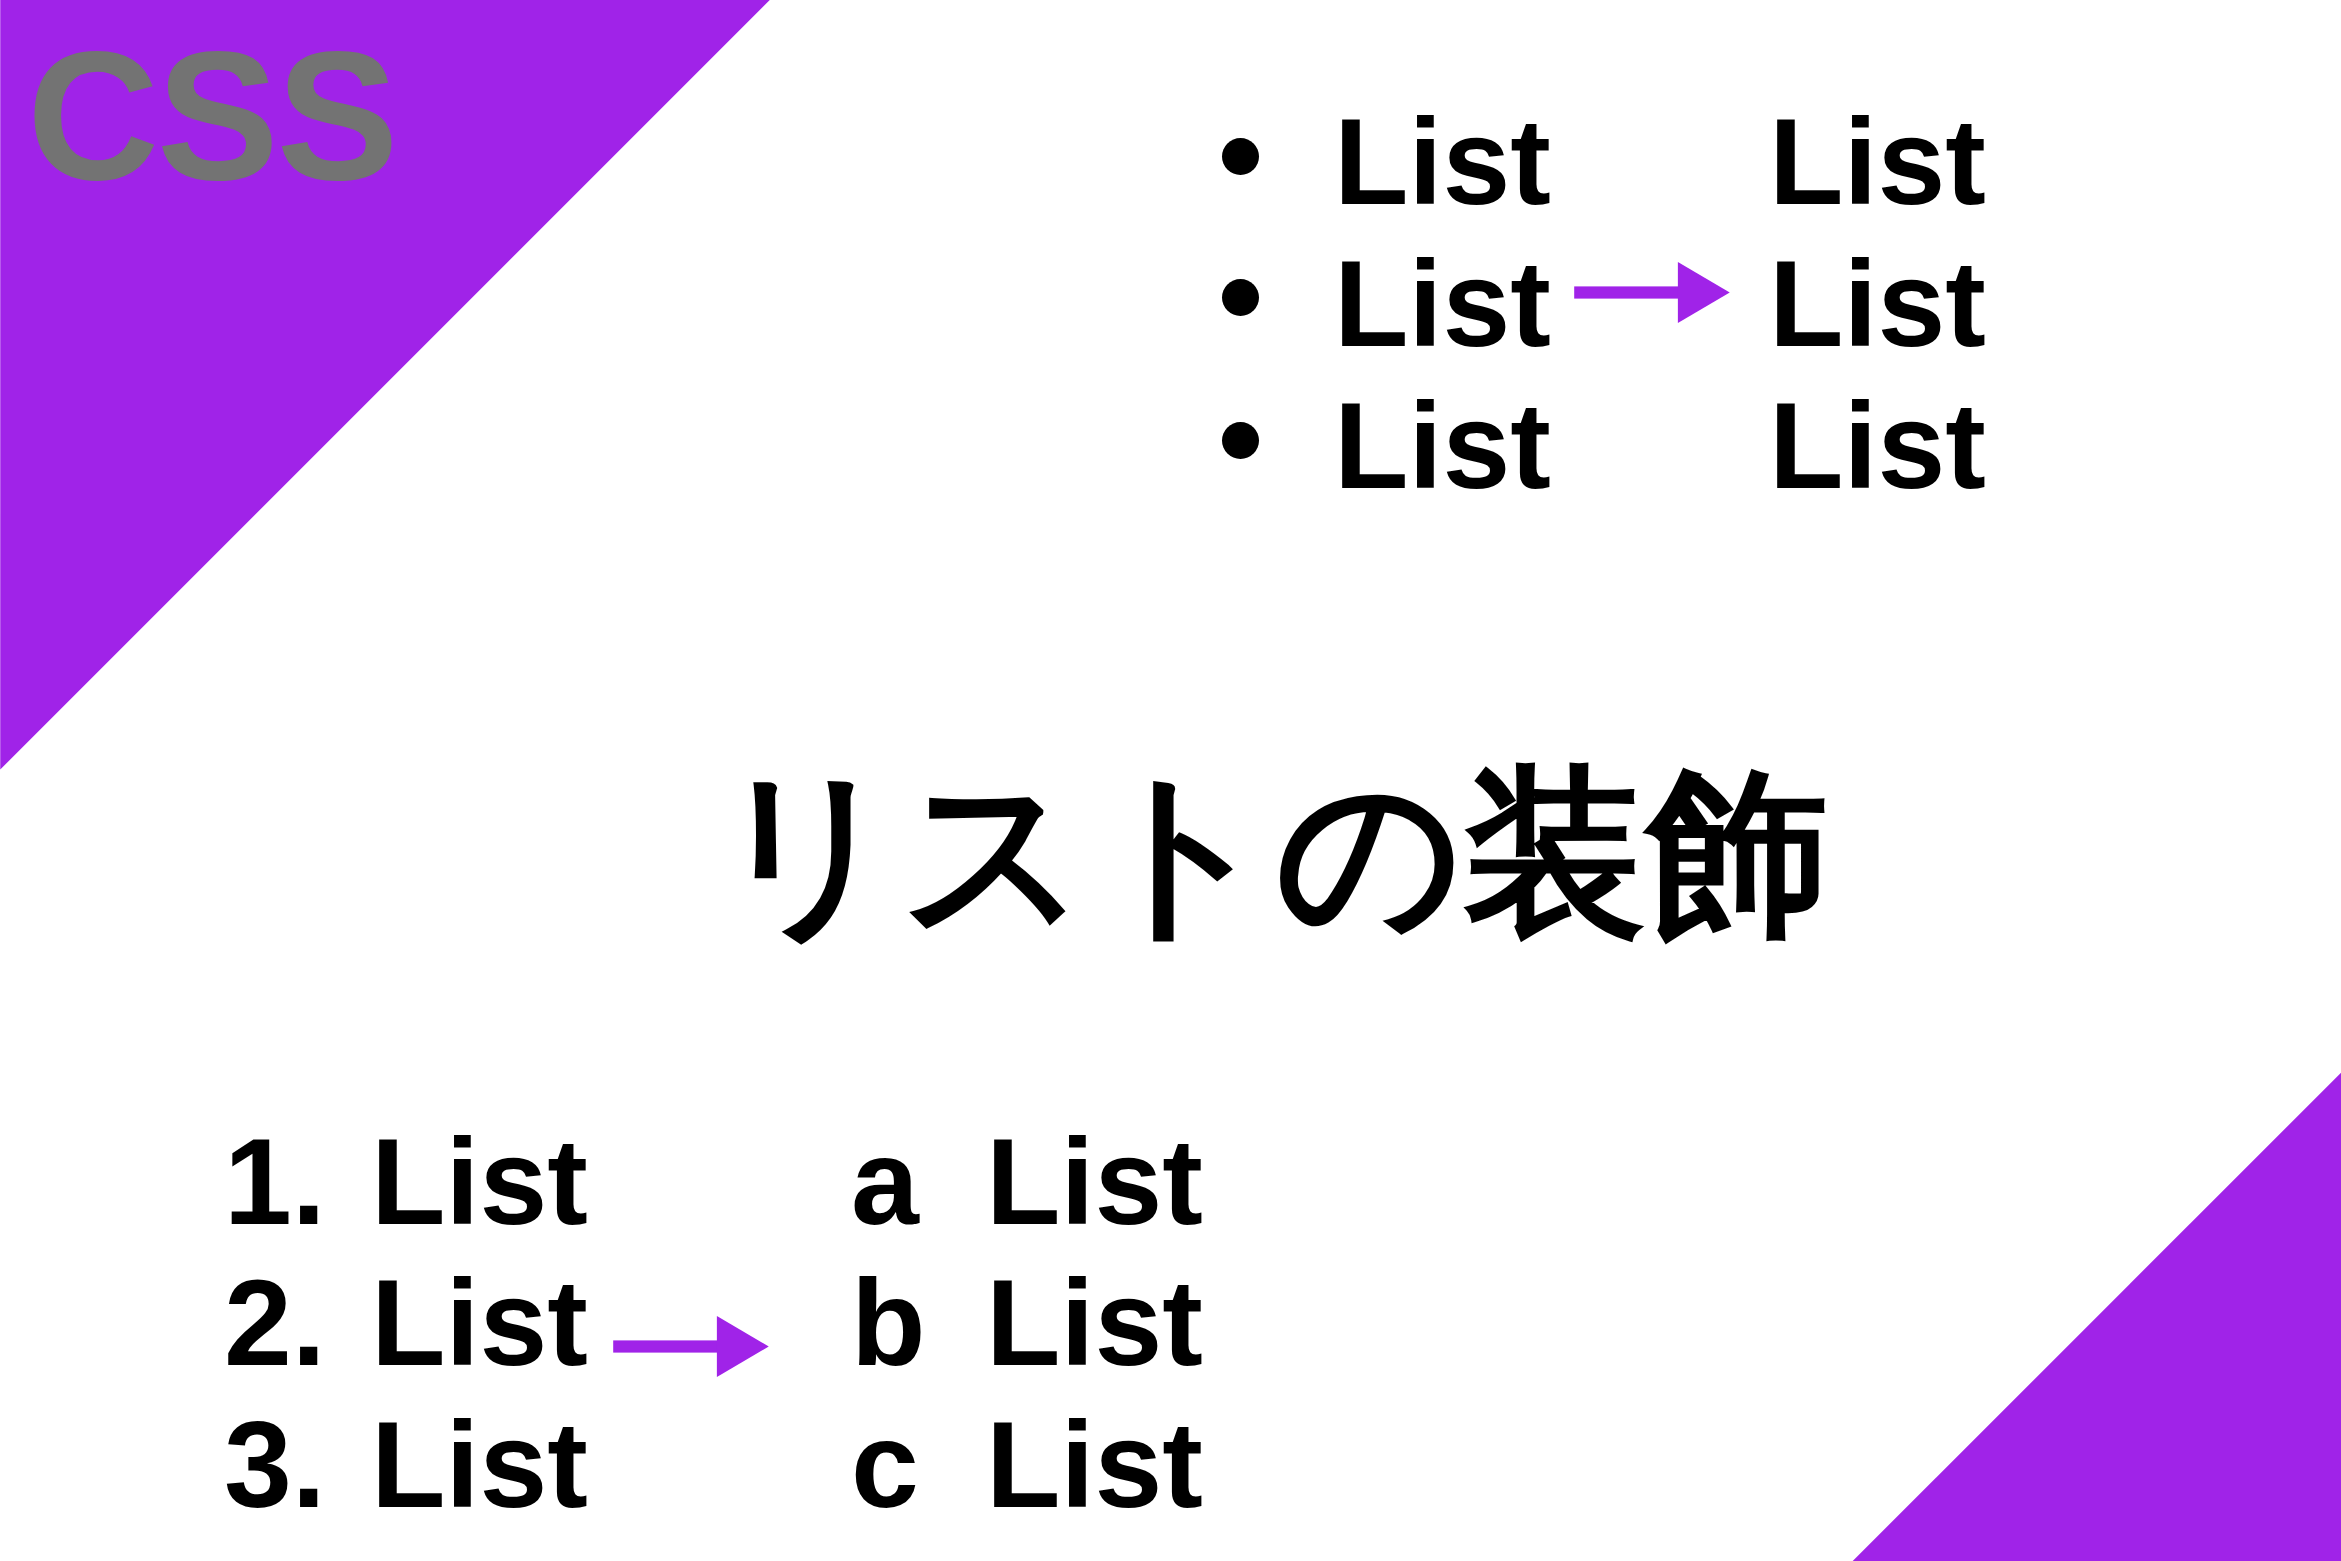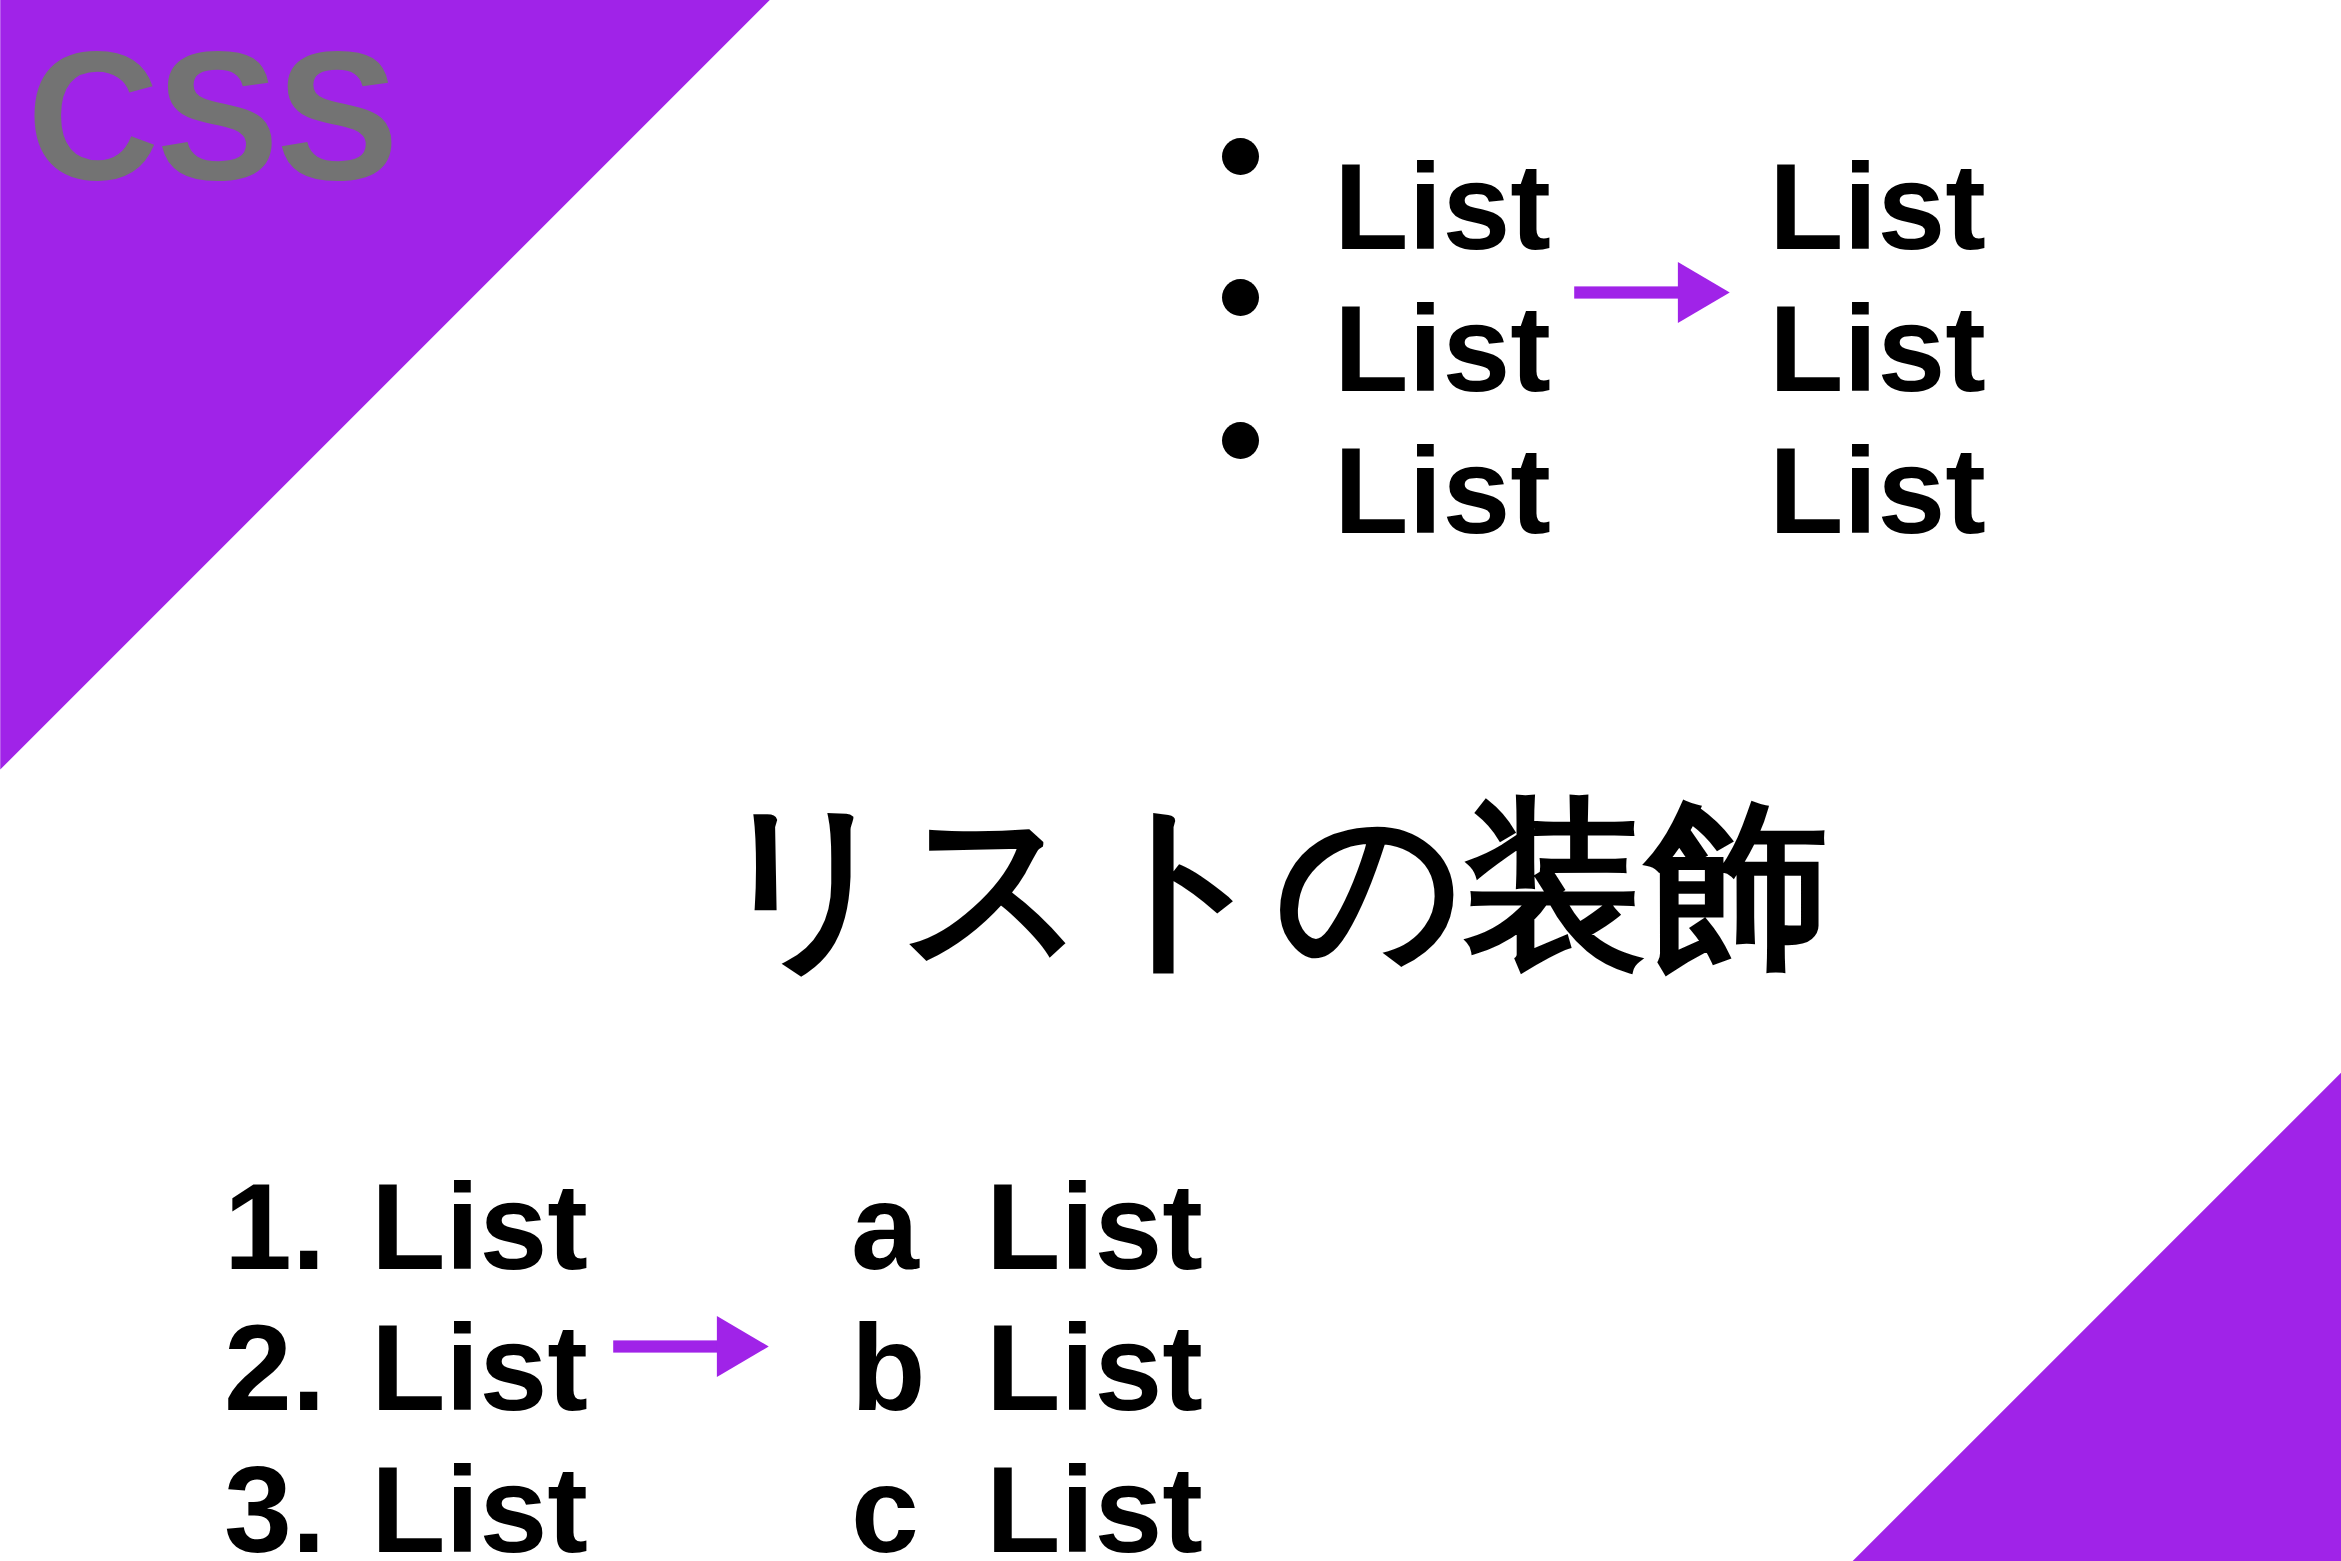--- a/index.html
+++ b/index.html
@@ -1,22 +1,22 @@
 <!DOCTYPE html>
 <html style="font-size:9.8px"><head>
 <meta charset="utf-8">
 <style>
   html, body { margin:0; padding:0; }
   body { width:2342px; height:1561px; position:relative; overflow:hidden; background:#ffffff;
          font-family:"Liberation Sans","DejaVu Sans",sans-serif; color:#000; }
   .tri { position:absolute; left:0; top:0; width:2342px; height:1561px; }
   .logo { position:absolute; left:27px; top:24.4px; font-size:183px; font-weight:700; color:#737373; line-height:1; letter-spacing:-2.4px; }
-  .row { position:absolute; font-size:122px; font-weight:700; line-height:1; white-space:nowrap;margin-top:45px; }
+  .row { position:absolute; font-size:122px; font-weight:700; line-height:1; white-space:nowrap; }
   .bullet { position:absolute; width:37px; height:37px; border-radius:50%; background:#000; }
-  .title { position:absolute; left:714px; top:793px; font-size:183px; font-weight:700; line-height:1; font-family:"DejaVu Sans",sans-serif; white-space:nowrap; }
+  .title { position:absolute; left:714px; top:761px; font-size:183px; font-weight:700; line-height:1; font-family:"DejaVu Sans",sans-serif; white-space:nowrap; }
   .arrow { position:absolute; }
 </style>
 </head>
 <body>
 
 <svg class="tri" viewBox="0 0 3840 2560">
   <polygon points="0,0 1262,0 0,1262" fill="#A023E8"></polygon>
   <polygon points="3840,1758 3840,2560 3038,2560" fill="#A023E8"></polygon>
 </svg>
 

